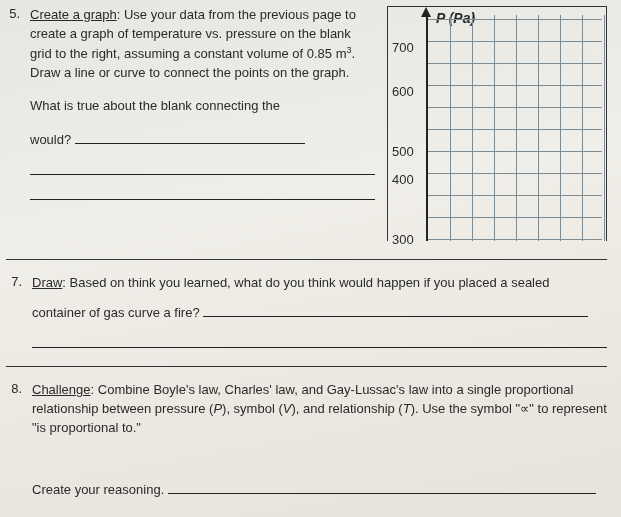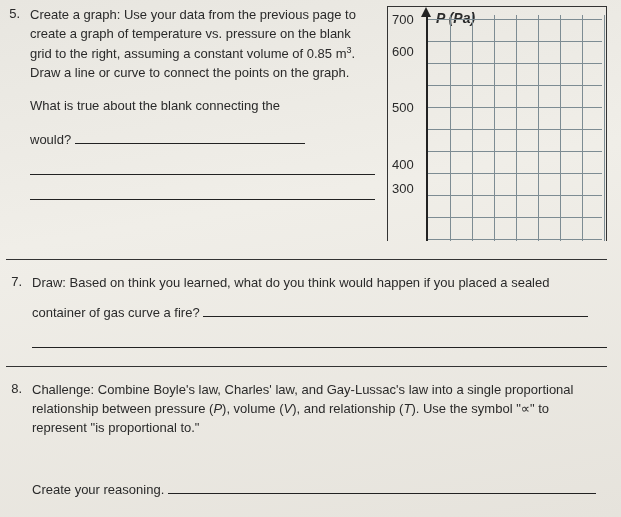--- a/index.html
+++ b/index.html
@@ -10,21 +10,21 @@
     font-family: Arial, Helvetica, sans-serif;
     font-size: 13px;
     color: #2a2a2a;
     padding: 6px 14px 6px 6px;
     position: relative;
     overflow: hidden;
   }
   .q-row { display: flex; gap: 10px; margin-bottom: 6px; }
   .q-num { width: 16px; text-align: right; flex-shrink: 0; }
   .q-body { flex: 1; line-height: 1.45; }
-  .u { }
+  .u { text-decoration: underline; }
   .top-section { display: flex; gap: 8px; }
   .text-col { flex: 1; padding-right: 4px; }
   .graph-col { width: 220px; flex-shrink: 0; position: relative; height: 235px; border-top:1px solid #333; border-right:1px solid #333; border-left:1px solid #333;}
   .fillblank {
     display: inline-block;
     border-bottom: 1.5px solid #222;
     height: 1.1em;
     vertical-align: baseline;
   }
   .fullline {
@@ -44,20 +44,21 @@
     position: absolute;
     top: 3px; left: 48px;
     font-weight: bold; font-style: italic;
     font-size: 14px;
   }
   .y-tick {
     position: absolute;
     left: 4px;
     font-size: 13px;
     transform: translateY(-50%);
+    margin-top: 28px;
   }
   .grid-area {
     position: absolute;
     left: 38px; top: 8px; right: 4px; bottom: 0;
     border-left: 2px solid #222;
   }
   .arrowhead {
     position:absolute; left:33px; top:0;
     width:0;height:0;
     border-left:5px solid transparent;
@@ -85,24 +86,24 @@
         <div class="fullline"></div>
         <div class="fullline"></div>
       </div>
     </div>
   </div>
 
   <div class="graph-col">
     <div class="arrowhead"></div>
     <div class="axis-label-y">P (Pa)</div>
     <div class="y-tick" style="top:12px">700</div>
-    <div class="y-tick" style="top:44px">600</div>
-    <div class="y-tick" style="top:100px">500</div>
-    <div class="y-tick" style="top:157px">400</div>
-    <div class="y-tick" style="top:181px">300</div>
+    <div class="y-tick" style="top:56px">600</div>
+    <div class="y-tick" style="top:116px">500</div>
+    <div class="y-tick" style="top:144px">400</div>
+    <div class="y-tick" style="top:204px">300</div>
     <div class="grid-area">
       <div class="hline" style="top:4px"></div>
       <div class="hline" style="top:26px"></div>
       <div class="hline" style="top:48px"></div>
       <div class="hline" style="top:70px"></div>
       <div class="hline" style="top:92px"></div>
       <div class="hline" style="top:114px"></div>
       <div class="hline" style="top:136px"></div>
       <div class="hline" style="top:158px"></div>
       <div class="hline" style="top:180px"></div>
@@ -131,18 +132,18 @@
     <span class="fillblank" style="width:385px"></span>
     <div class="fullline"></div>
   </div>
 </div>
 
 <hr class="hr-divider">
 
 <div class="q-row">
   <div class="q-num">8.</div>
   <div class="q-body">
-    <span class="u">Challenge</span><span>: Combine Boyle's law, Charles' law, and Gay-Lussac's law into a single proportional relationship between pressure (</span><span class="italic">P</span><span>), volume (</span><span class="italic">V</span><span>), and relationship (</span><span class="italic">T</span><span>). Use the symbol "∝" to represent "is proportional to."</span>
+    <span class="u">Challenge</span><span>: Combine Boyle's law, Charles' law, and Gay-Lussac's law into a single proportional relationship between pressure (</span><span class="italic">P</span><span>), symbol (</span><span class="italic">V</span><span>), and relationship (</span><span class="italic">T</span><span>). Use the symbol "∝" to represent "is proportional to."</span>
     <div style="height:42px"></div>
     <span>Create your reasoning.</span>
     <span class="fillblank" style="width:428px"></span>
   </div>
 </div>
 
 </body></html>

